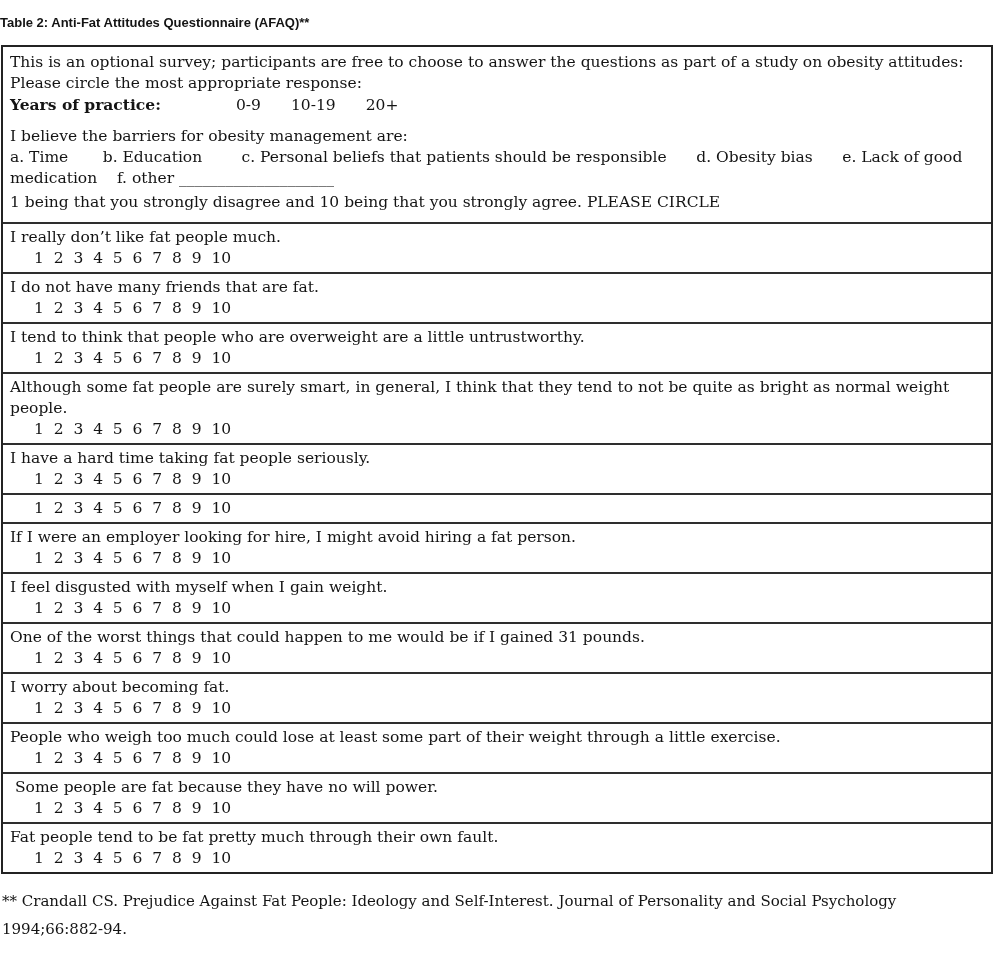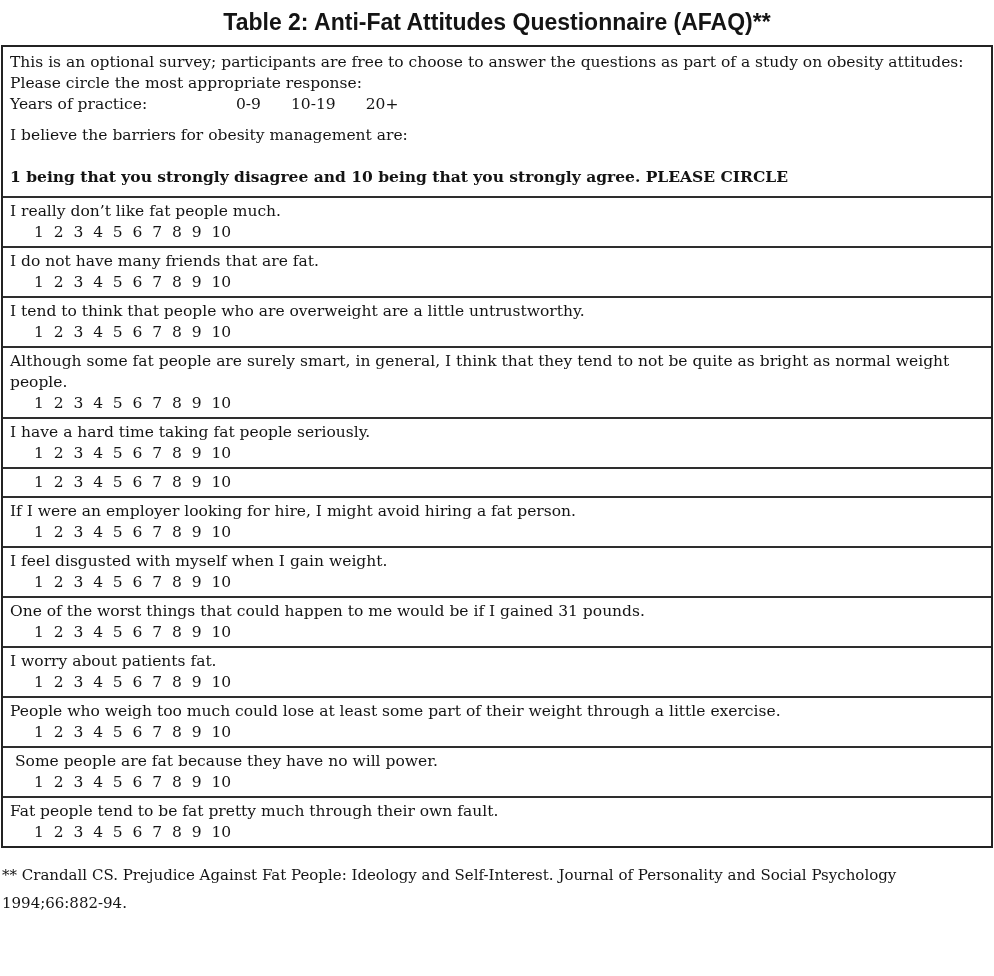--- a/index.html
+++ b/index.html
@@ -12,53 +12,52 @@
     height: 976px;
     overflow: hidden;
     font-family: "DejaVu Serif", serif;
     font-size: 15.5px;
     line-height: 21px;
     color: #141414;
   }
   .title {
     font-family: "Liberation Sans", sans-serif;
     font-weight: bold;
-    font-size: 23px;
+    font-size: 13px;
     line-height: 21px;
-    text-align: center;
     padding-top: 12px;
   }
   .afaq-table {
     margin: 12px 1px 0 1px;
     border: 2px solid #232323;
     background: #ffffff;
   }
   .thead {
     padding: 5px 24px 9px 7px;
   }
   .years-row .ylabel {
     display: inline-block;
     width: 226px;
+    font-weight: bold;
   }
   .years-row .yopt {
     margin-right: 30px;
     margin-top: 36px;
   }
   .years-row .yopt:last-child {
     margin-right: 0;
   }
   .believe-block {
     margin-top: 10px;
   }
   .pre {
     white-space: pre-wrap;
   }
   .instr {
-    margin-top: 20px;
-    font-weight: bold;
+    margin-top: 3px;
   }
   .q-row {
     border-top: 2px solid #2e2e2e;
     padding: 3px 0 3px 7px;
   }
   .statement {
     max-width: 958px;
   }
   .scale {
     padding-left: 24px;
@@ -81,20 +80,21 @@
 
     <div class="thead">
       <div class="line">This is an optional survey; participants are free to choose to answer the questions as part of a study on obesity attitudes:</div>
       <div class="line">Please circle the most appropriate response:</div>
       <div class="line years-row">
         <span class="ylabel">Years of practice:</span><span class="yopt">0-9</span><span class="yopt">10-19</span><span class="yopt">20+</span>
       </div>
 
       <div class="believe-block">
         <div class="line">I believe the barriers for obesity management are:</div>
+        <div class="line pre">a. Time       b. Education        c. Personal beliefs that patients should be responsible      d. Obesity bias      e. Lack of good medication    f. other ____________________</div>
       </div>
 
       <div class="line instr">1 being that you strongly disagree and 10 being that you strongly agree. PLEASE CIRCLE</div>
     </div>
 
     <div id="question-rows">
   <div class="q-row">
     <div class="statement pre">I really don’t like fat people much.</div>
     <div class="scale">1  2  3  4  5  6  7  8  9  10</div>
   </div>
@@ -132,21 +132,21 @@
     <div class="statement pre">I feel disgusted with myself when I gain weight.</div>
     <div class="scale">1  2  3  4  5  6  7  8  9  10</div>
   </div>
 
   <div class="q-row">
     <div class="statement pre">One of the worst things that could happen to me would be if I gained 31 pounds.</div>
     <div class="scale">1  2  3  4  5  6  7  8  9  10</div>
   </div>
 
   <div class="q-row">
-    <div class="statement pre">I worry about patients fat.</div>
+    <div class="statement pre">I worry about becoming fat.</div>
     <div class="scale">1  2  3  4  5  6  7  8  9  10</div>
   </div>
 
   <div class="q-row">
     <div class="statement pre">People who weigh too much could lose at least some part of their weight through a little exercise.</div>
     <div class="scale">1  2  3  4  5  6  7  8  9  10</div>
   </div>
 
   <div class="q-row">
     <div class="statement pre"> Some people are fat because they have no will power.</div>

